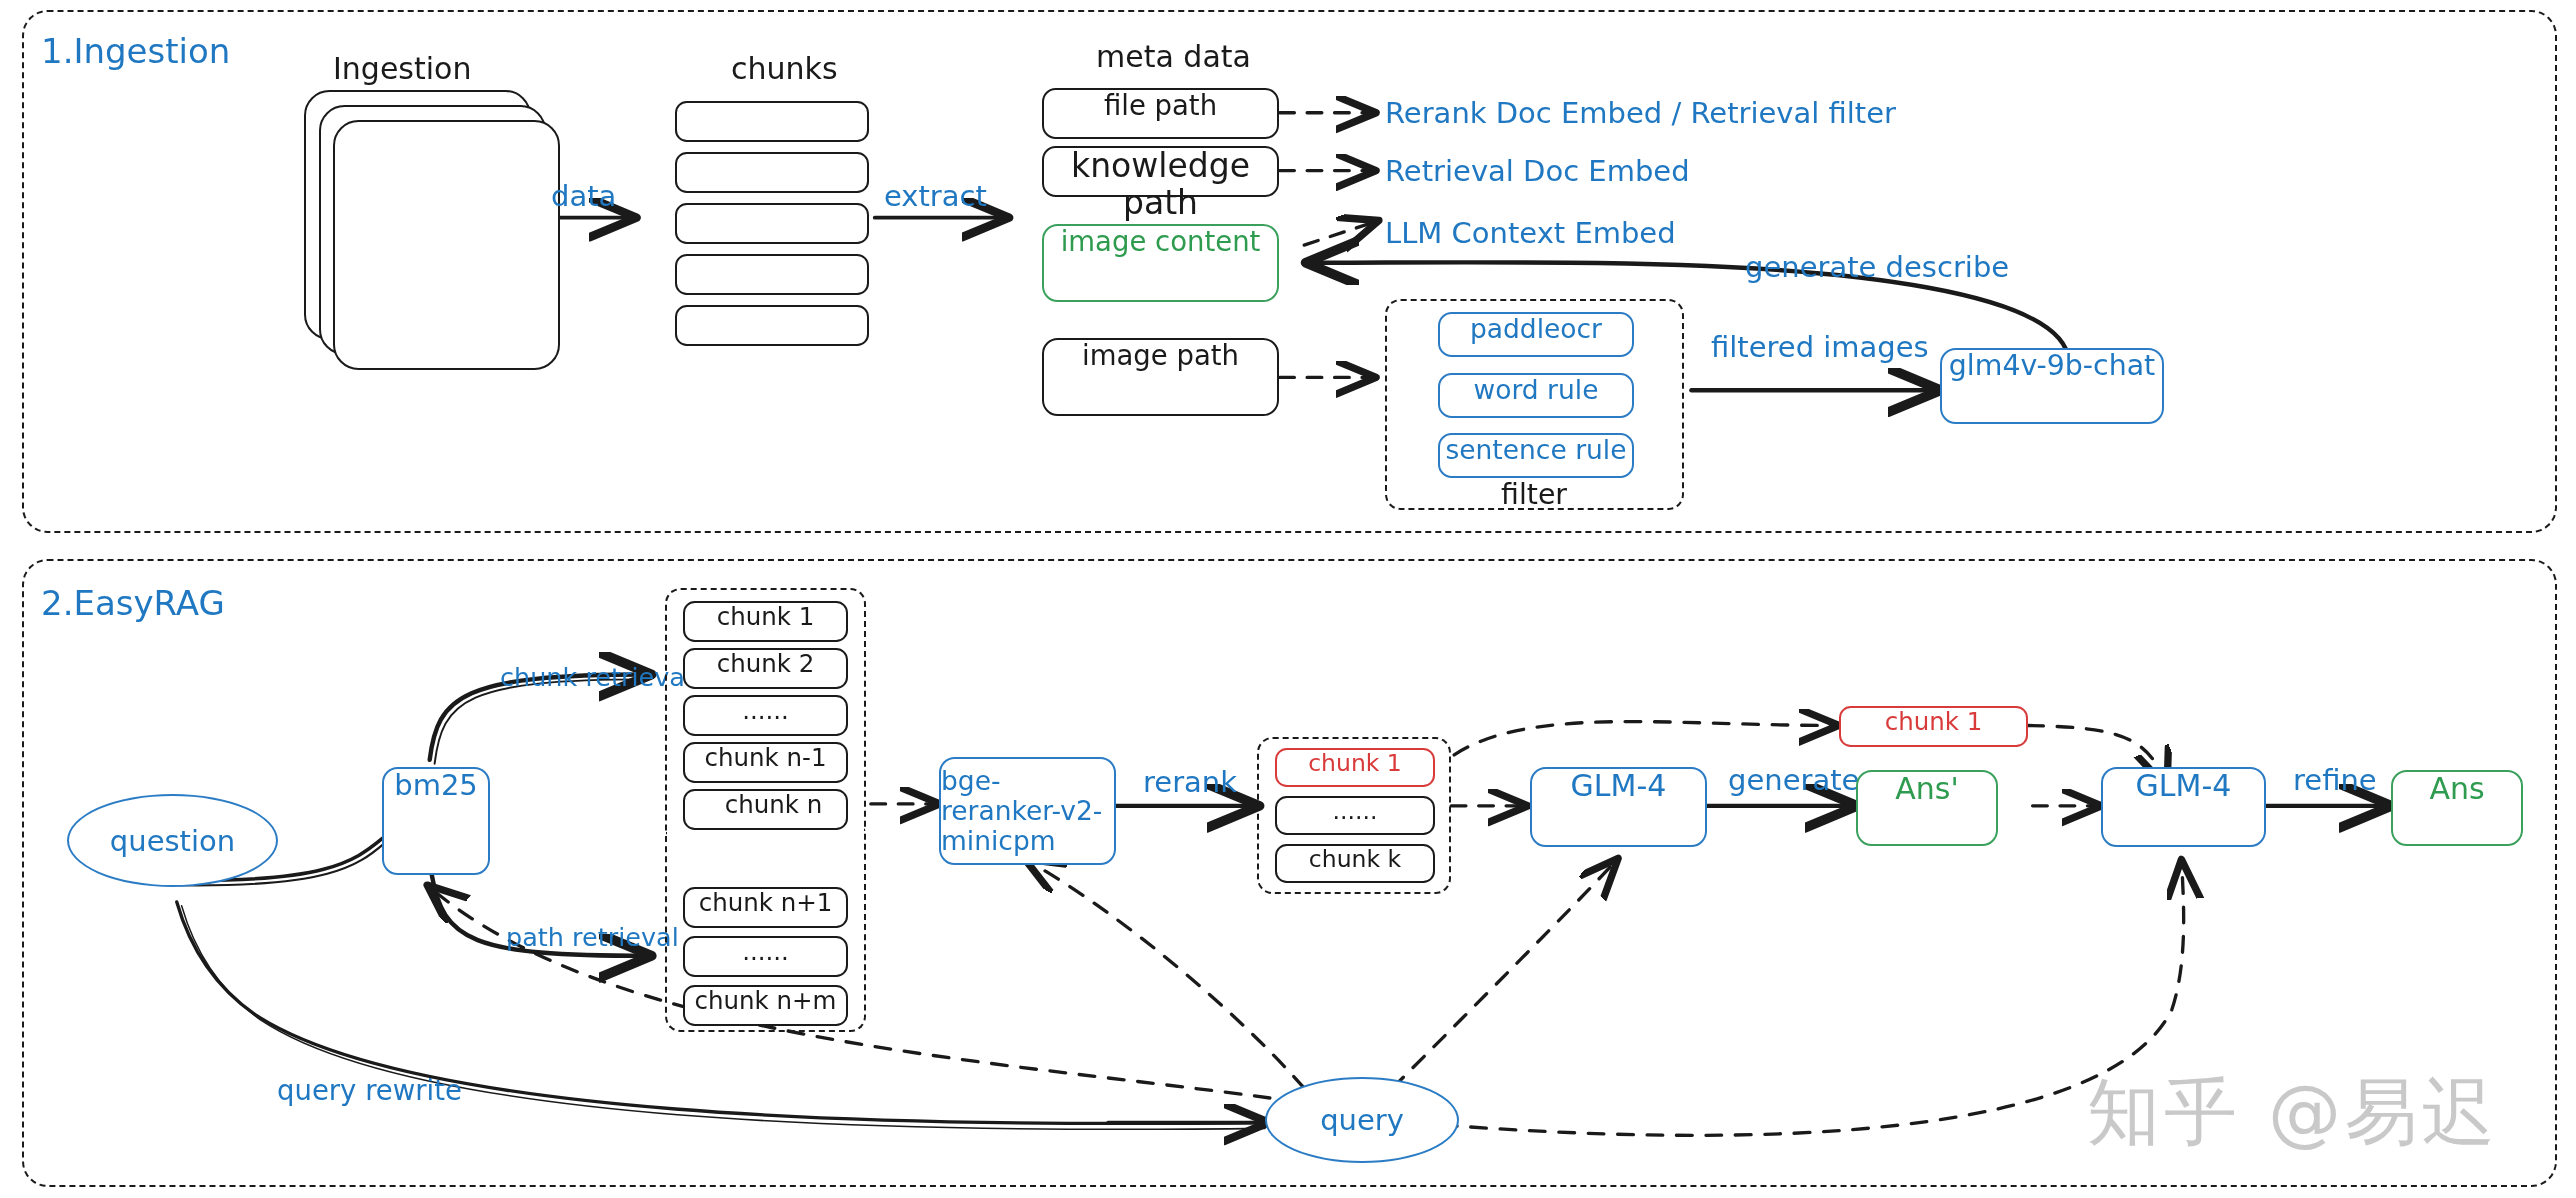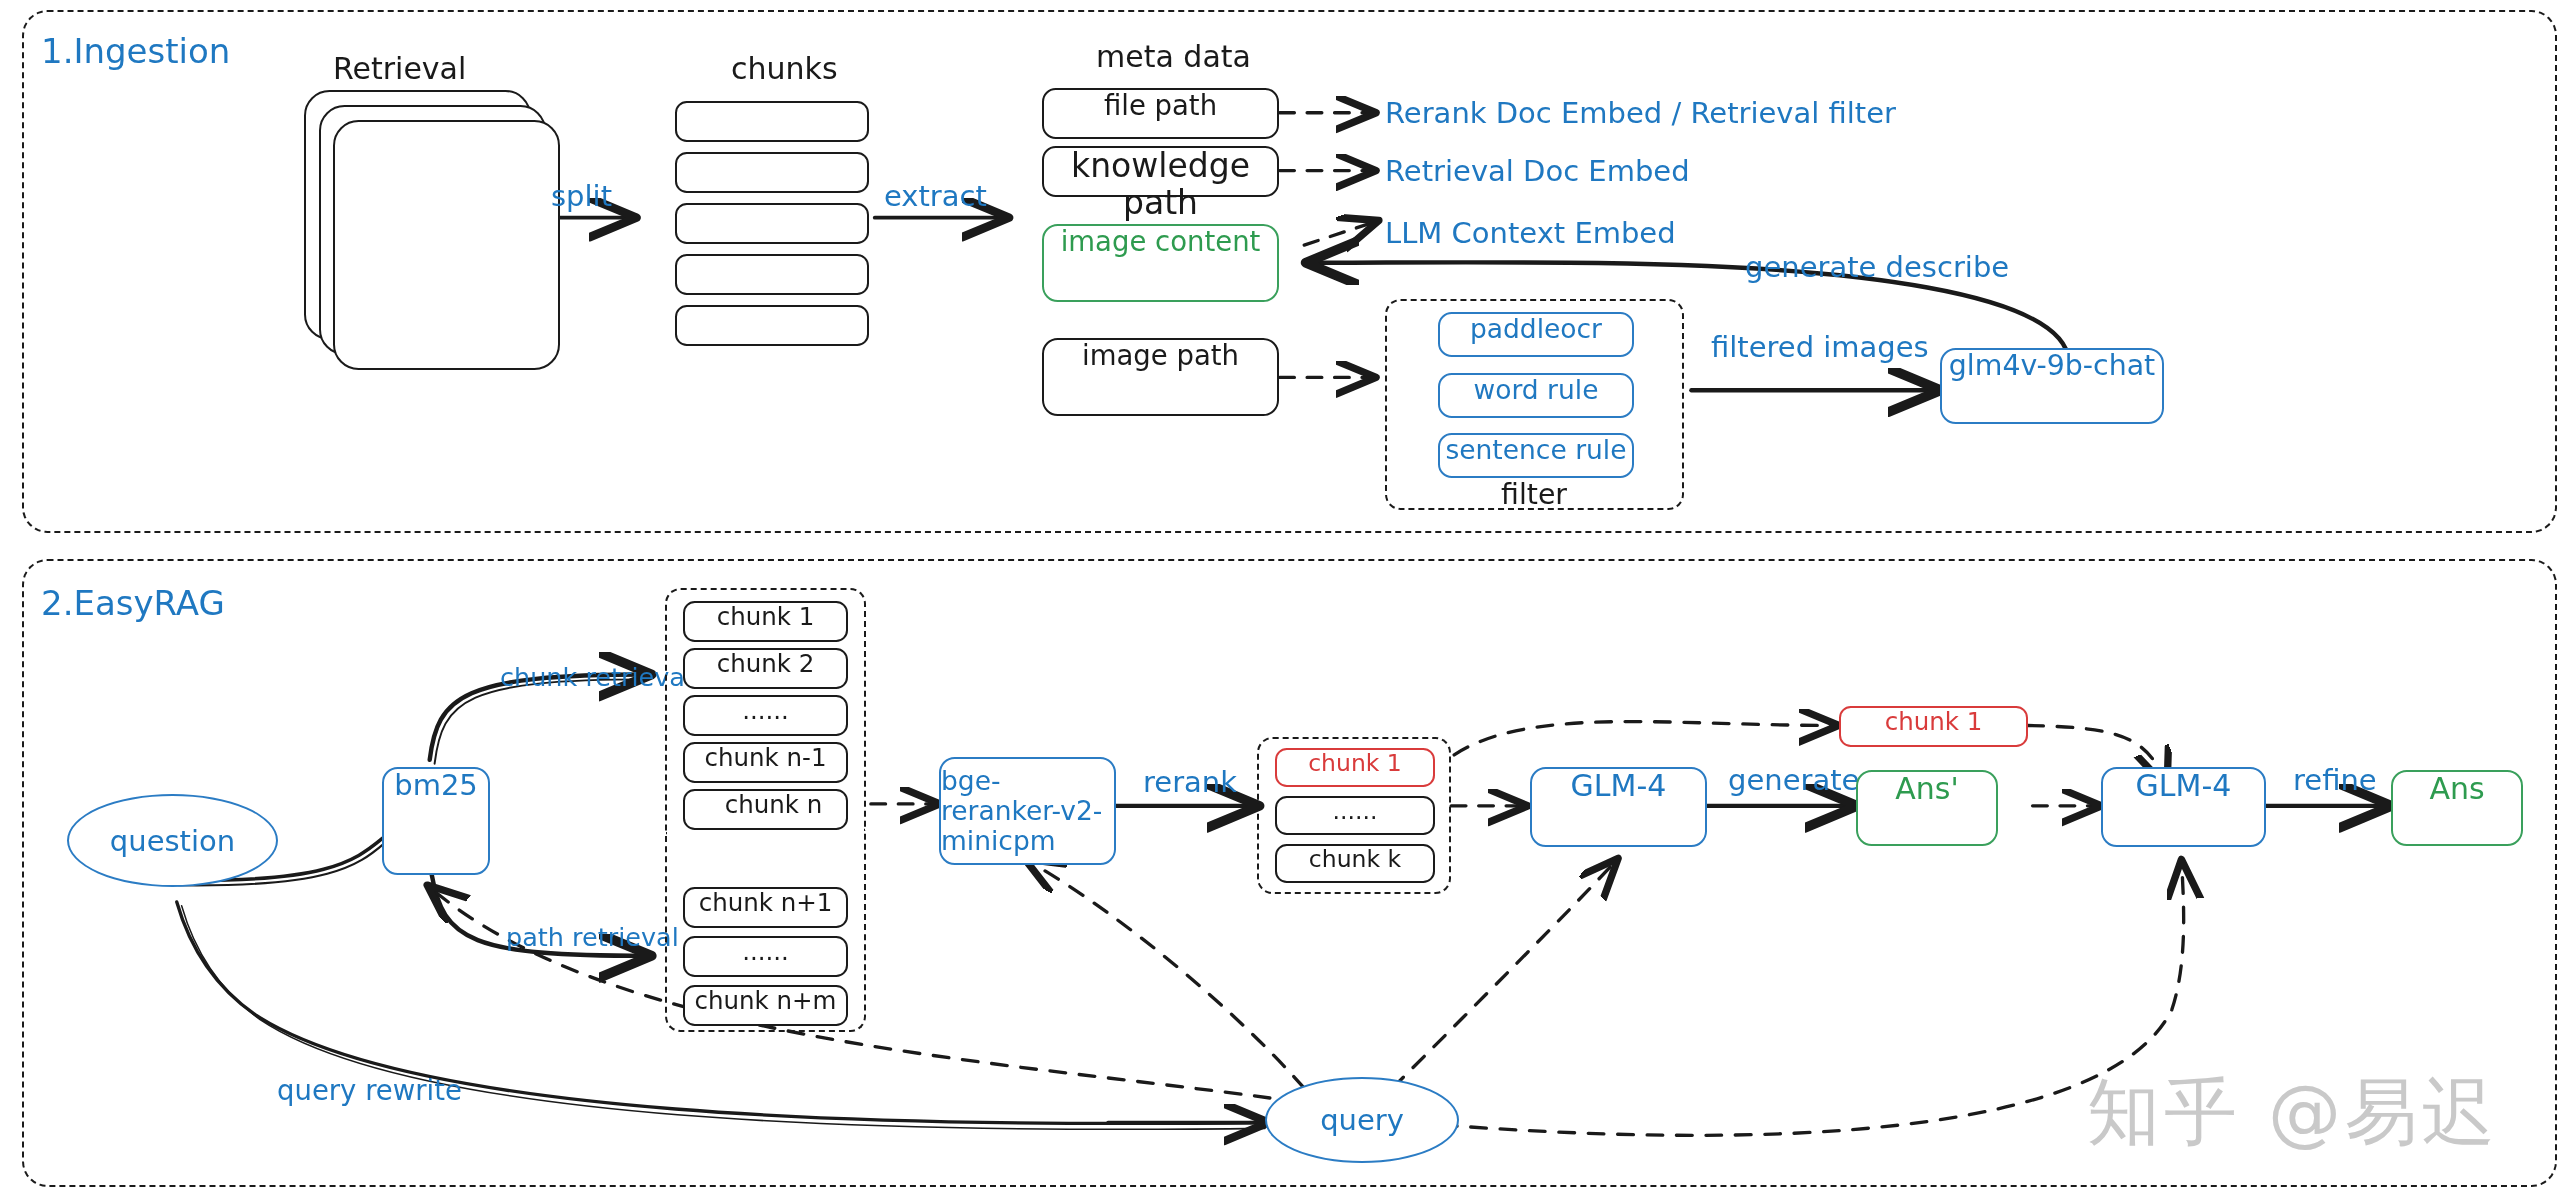--- a/index.html
+++ b/index.html
@@ -106,26 +106,26 @@
       <path d="M1420,1110 C1500,1030 1600,930 1648,878" stroke-width="3.4" stroke-dasharray="16 14" marker-end="url(#ah)"></path>
 
       <path d="M1440,1145 C1800,1175 2150,1160 2215,1030 C2230,985 2228,930 2225,880" stroke-width="3.4" stroke-dasharray="16 14" marker-end="url(#ah)"></path>
 
     </g>
   </svg>
 
   <div class="panel" style="left:21.6px;top:9.8px;width:2535px;height:523px;"></div>
   <div class="lbl blue" style="left:41px;top:31px;font-size:34px;">1.Ingestion</div>
 
-  <div class="lbl black" style="left:333px;top:51px;font-size:30px;">Retrieval</div>
+  <div class="lbl black" style="left:333px;top:51px;font-size:30px;">Ingestion</div>
   <div class="node plain" style="left:304px;top:90px;width:227px;height:250px;border-radius:25.5px;"></div>
   <div class="node plain" style="left:319px;top:105px;width:227px;height:250px;border-radius:25.5px;"></div>
   <div class="node plain" style="left:333px;top:120px;width:227px;height:250px;border-radius:25.5px;"></div>
 
-  <div class="lbl blue" style="left:551px;top:179px;font-size:29px;">split</div>
+  <div class="lbl blue" style="left:551px;top:179px;font-size:29px;">data</div>
 
   <div class="lbl black" style="left:731px;top:51px;font-size:30px;">chunks</div>
   <div class="node plain" style="left:675px;top:101px;width:194px;height:41px;"></div>
   <div class="node plain" style="left:675px;top:152px;width:194px;height:41px;"></div>
   <div class="node plain" style="left:675px;top:203px;width:194px;height:41px;"></div>
   <div class="node plain" style="left:675px;top:254px;width:194px;height:41px;"></div>
   <div class="node plain" style="left:675px;top:305px;width:194px;height:41px;"></div>
 
   <div class="lbl blue" style="left:884px;top:179px;font-size:29px;">extract</div>
 

